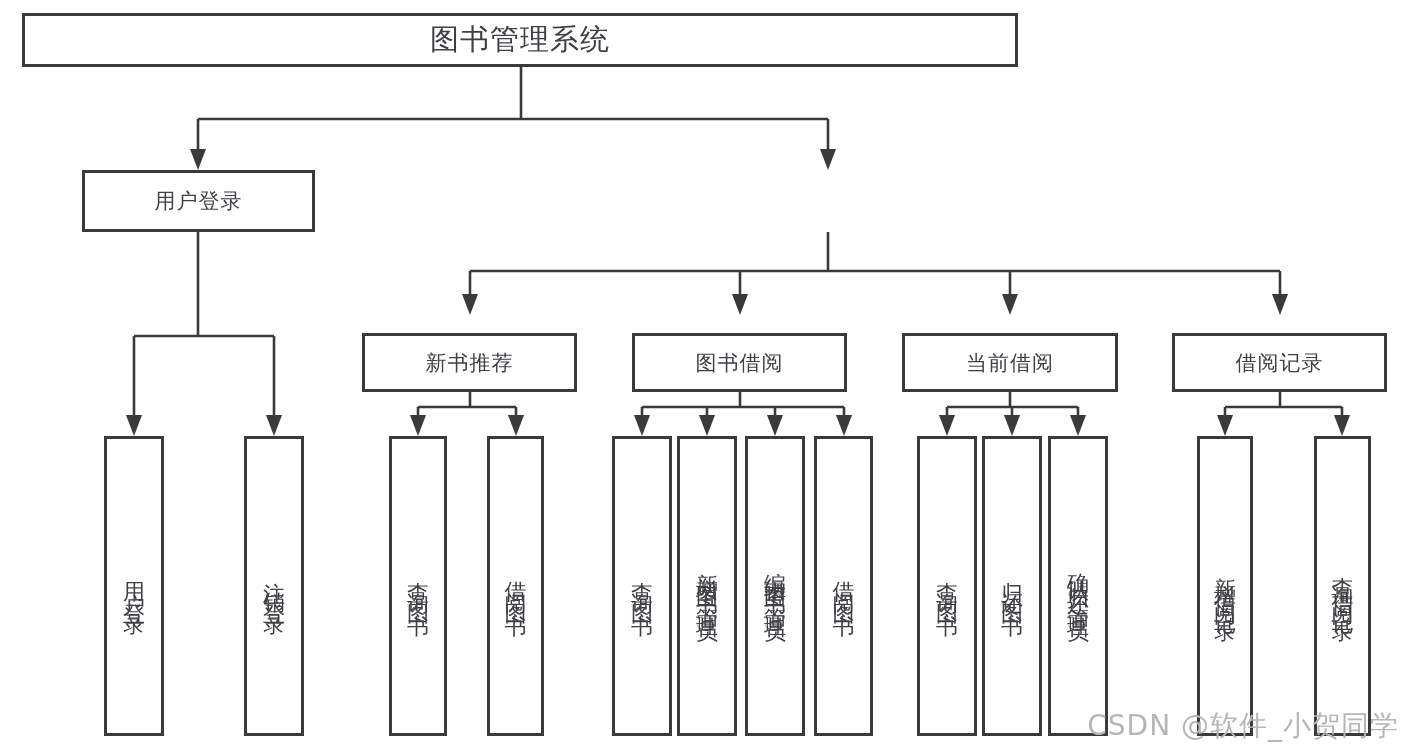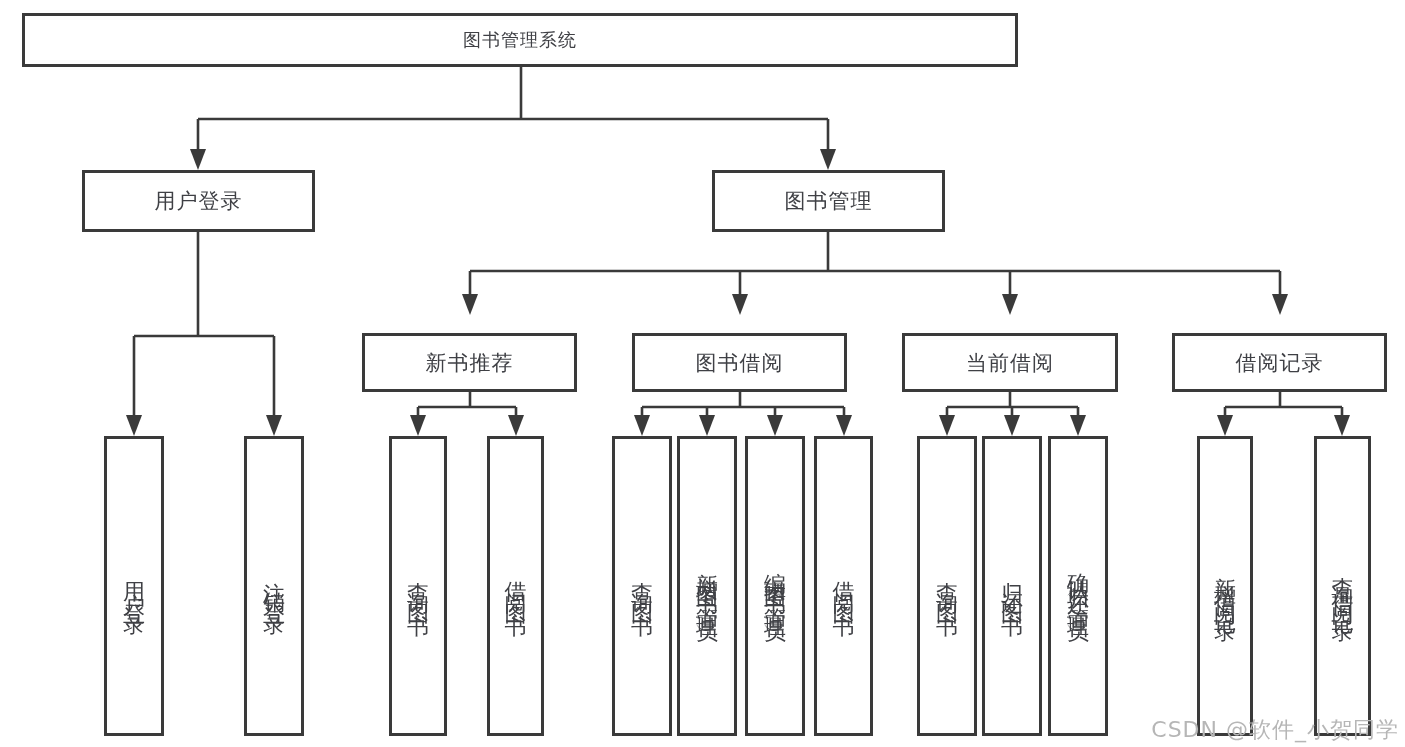--- a/index.html
+++ b/index.html
@@ -23,21 +23,21 @@
   .wires{position:absolute;left:0;top:0;}
   .node{
     position:absolute;
     border:3px solid var(--line);
     background:var(--background);
     display:flex;align-items:center;justify-content:center;
     font-size:21px;
     color:var(--text);
     letter-spacing:1px;
   }
-  .node.root{left:22px;top:13px;width:996px;height:54px;font-size:18px;}
+  .node.root{left:22px;top:13px;width:996px;height:54px;font-size:29px;}
   .node.lvl2{top:170px;width:233px;height:62px;}
   .node.lvl2.a{left:82px;}
   .node.lvl2.b{left:712px;}
   .node.lvl3{top:333px;width:215px;height:59px;}
   .node.lvl3.a{left:362px;}
   .node.lvl3.b{left:632px;}
   .node.lvl3.c{left:902px;width:216px;}
   .node.lvl3.d{left:1172px;}
   .node.leaf{
     top:436px;height:300px;
@@ -56,21 +56,21 @@
   .leaf.p7{left:745px;width:60px;letter-spacing:7px;}
   .leaf.p8{left:814px;width:59px;}
   .leaf.p9{left:917px;width:60px;}
   .leaf.p10{left:982px;width:60px;}
   .leaf.p11{left:1048px;width:60px;letter-spacing:7px;}
   .leaf.p12{left:1197px;width:56px;letter-spacing:9px;}
   .leaf.p13{left:1314px;width:57px;letter-spacing:9px;}
   .watermark{
     position:absolute;
     right:6px;bottom:2px;
-    font-size:22px;
+    font-size:28px;
     color:var(--watermark);
     letter-spacing:1px;
     white-space:nowrap;
   }
 </style>
 </head>
 <body>
 
 <div class="stage">
 
@@ -136,21 +136,20 @@
       <polygon points="1004,415 1020,415 1012,436"></polygon>
       <polygon points="1070,415 1086,415 1078,436"></polygon>
       <polygon points="1217,415 1233,415 1225,436"></polygon>
       <polygon points="1334,415 1350,415 1342,436"></polygon>
     </g>
   </svg>
 
   <div class="node root">图书管理系统</div>
 
   <div class="node lvl2 a">用户登录</div>
-  <div class="node lvl2 b">图书管理</div>
 
   <div class="node lvl3 a">新书推荐</div>
   <div class="node lvl3 c">当前借阅</div>
   <div class="node lvl3 b">图书借阅</div>
   <div class="node lvl3 d">借阅记录</div>
 
   <div class="node leaf p1">用户登录</div>
   <div class="node leaf p2">注销登录</div>
 
   <div class="node leaf p3">查询图书</div>

